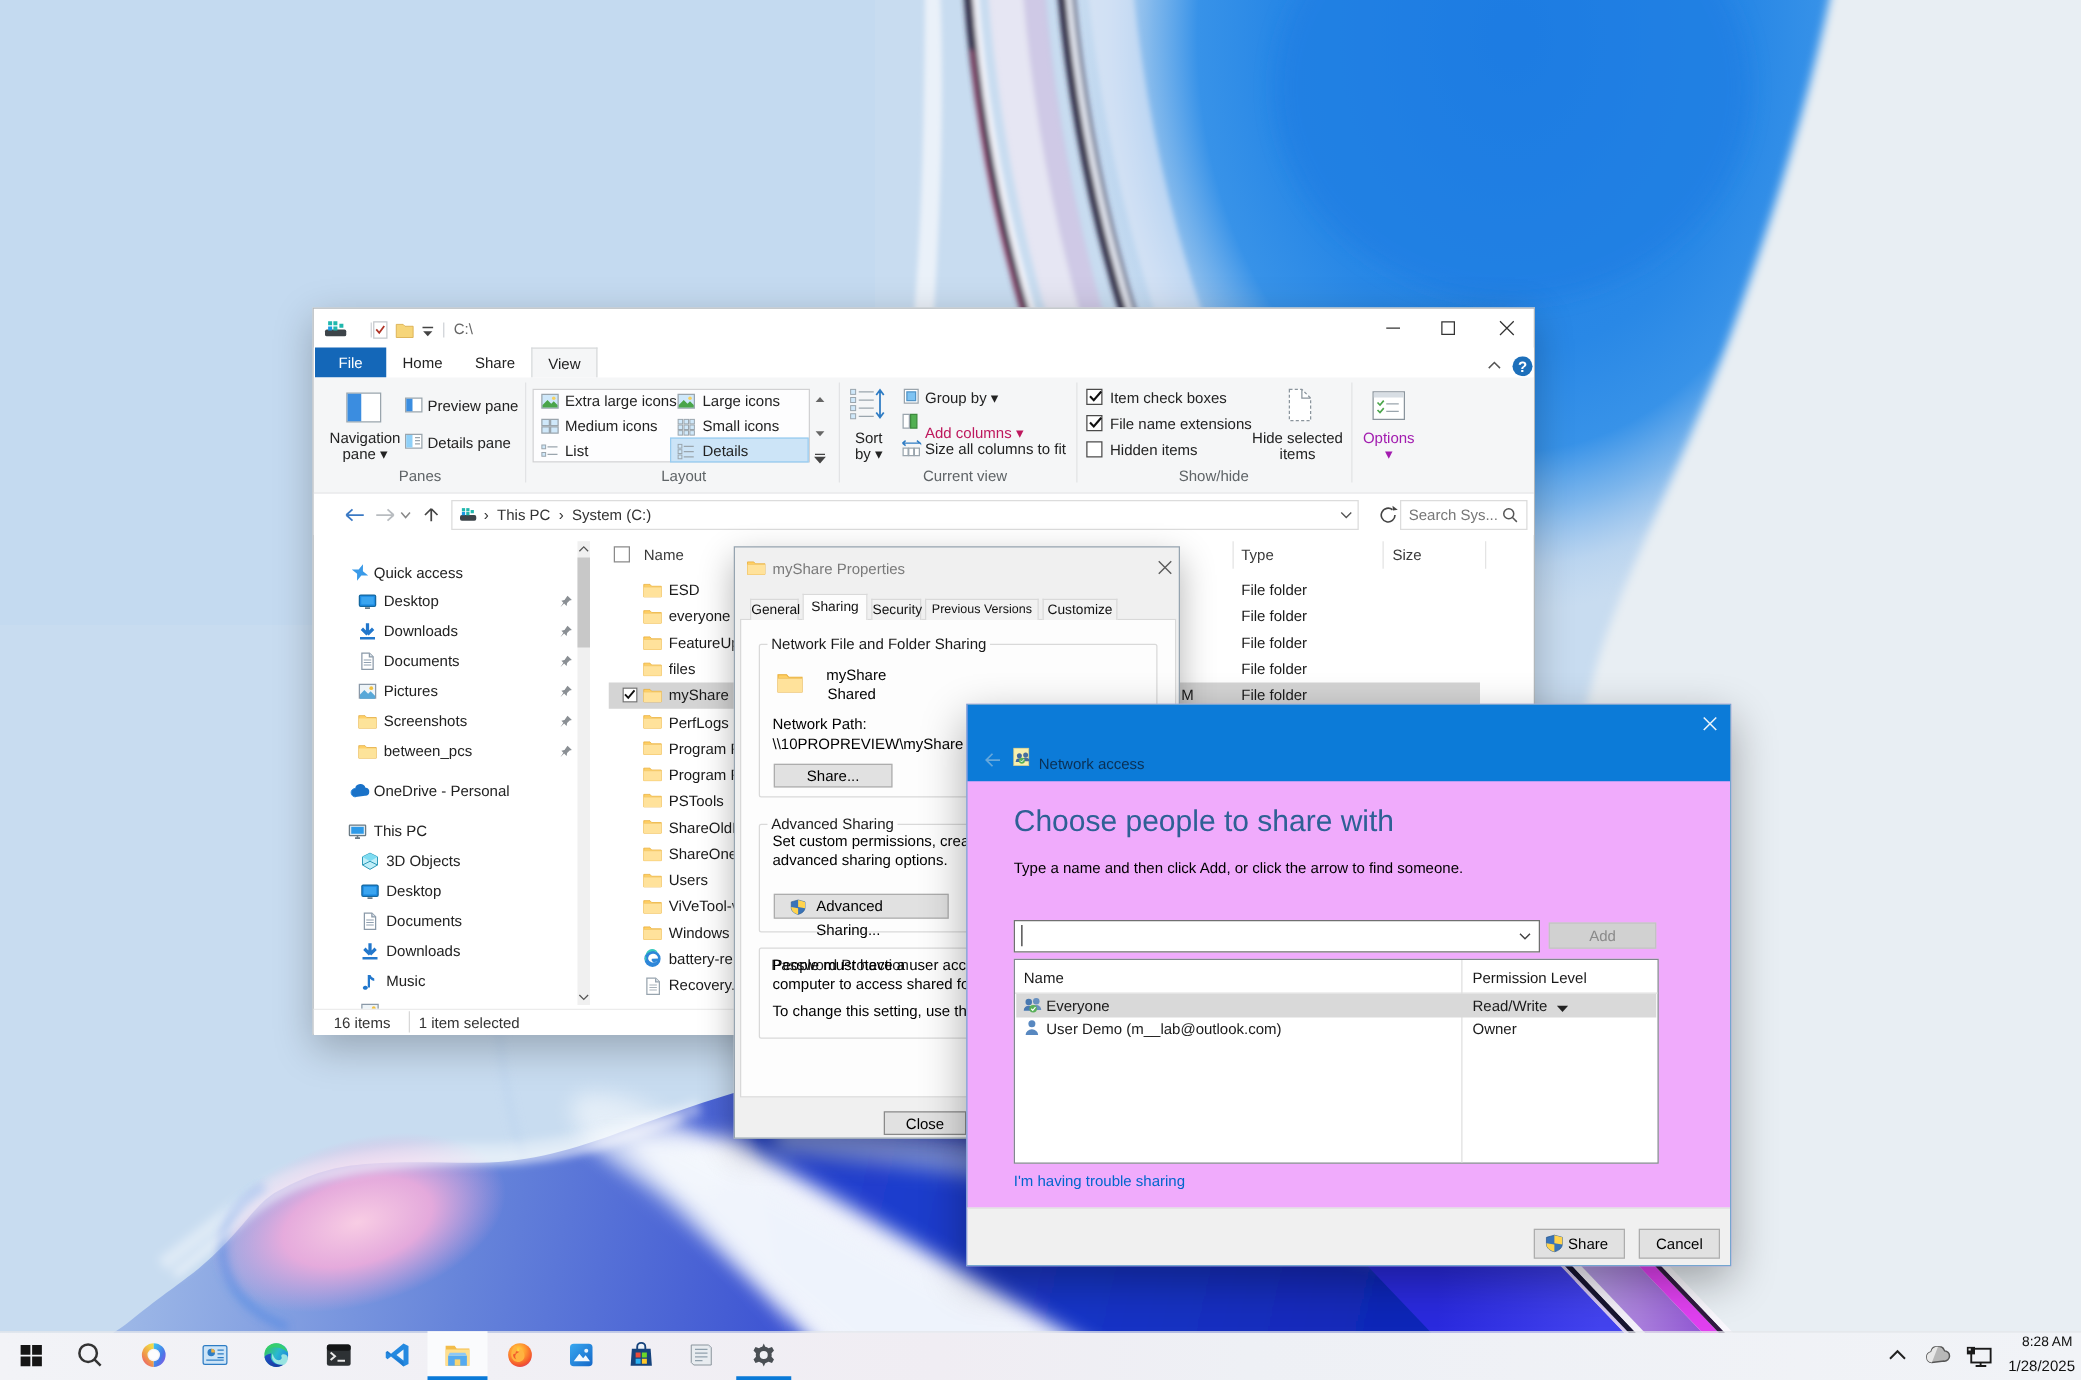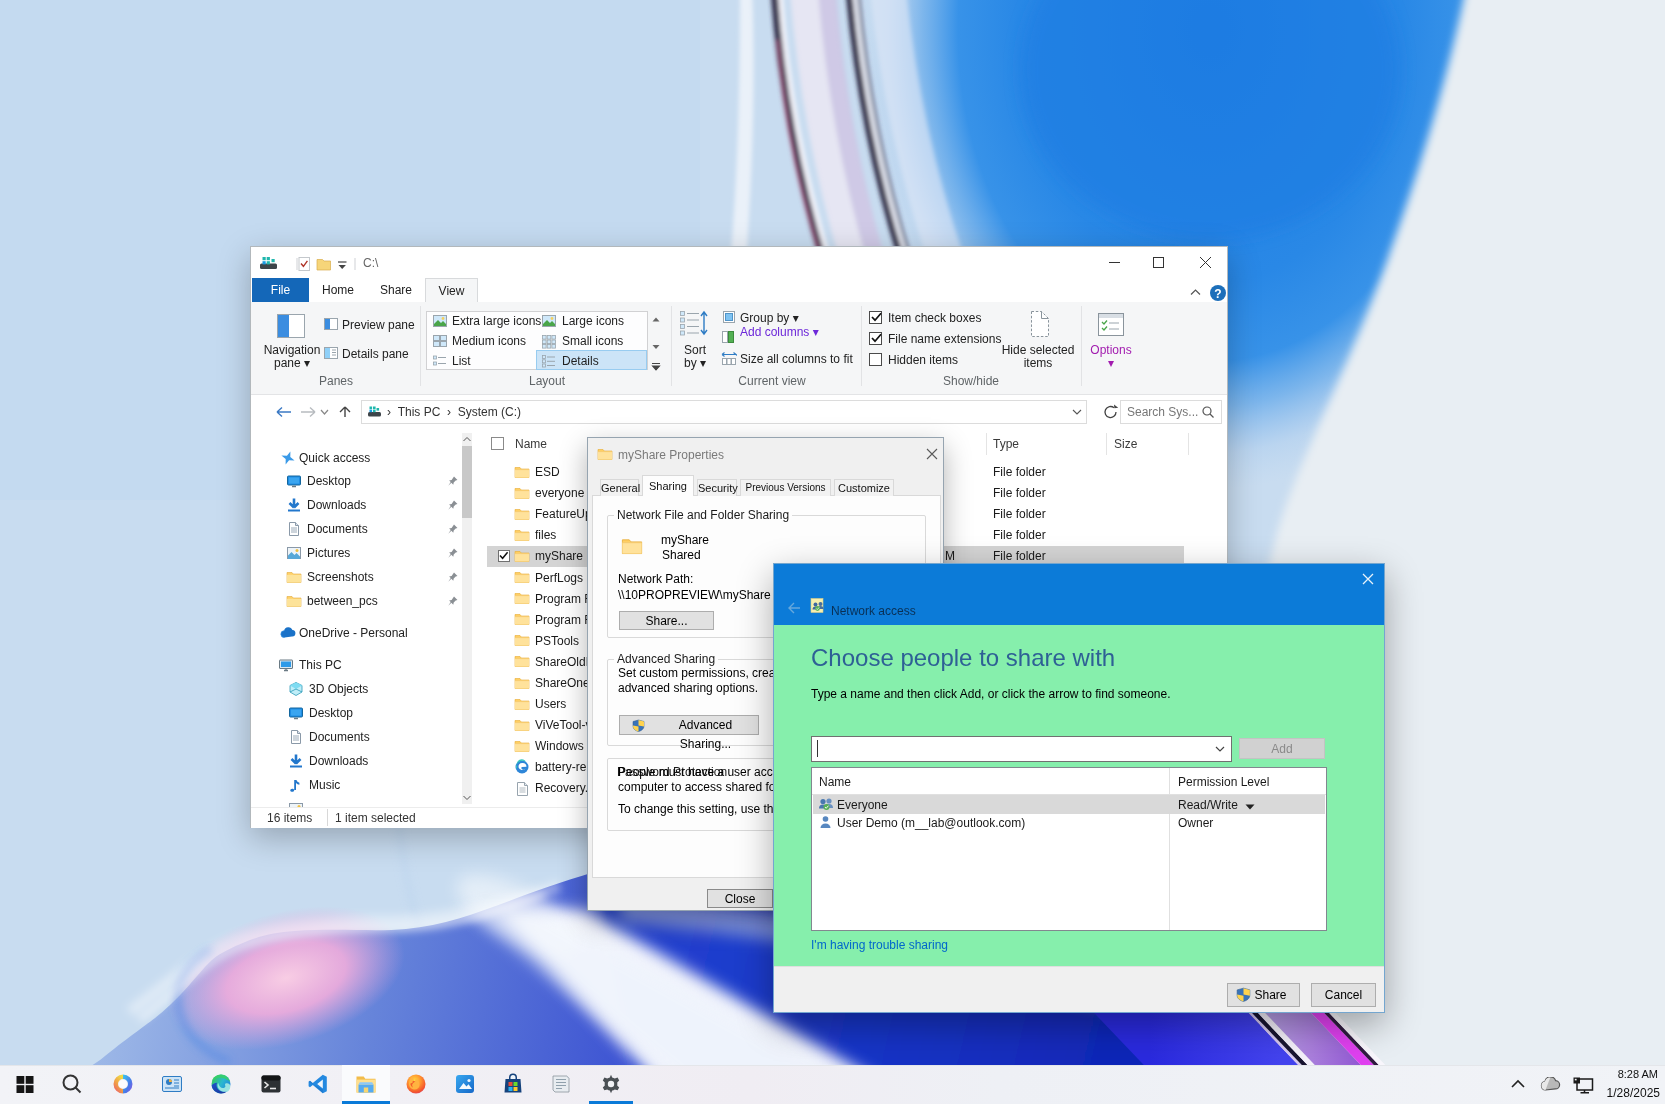--- a/index.html
+++ b/index.html
@@ -229,21 +229,21 @@
 <div class="a" style="left:428px;top:97px;width:32px;text-align:center;color:#222;line-height:13px">Sort<br>by ▾</div>
 <svg class="a" style="left:470px;top:62px" width="16" height="16" viewBox="0 0 16 16">
       <rect x="2.5" y="2.5" width="11" height="11" fill="#fff" stroke="#9aa5ad"></rect>
       <rect x="4.5" y="4.5" width="7" height="7" fill="#7ec3f2" stroke="#5094c8"></rect>
     </svg>
 <div class="a nw" style="left:489px;top:64px;color:#222">Group by ▾</div>
 <svg class="a" style="left:470px;top:82px" width="16" height="16" viewBox="0 0 16 16">
       <rect x="1.5" y="2.5" width="5" height="11" fill="#fff" stroke="#9aa5ad"></rect>
       <rect x="7.5" y="2.5" width="5" height="11" fill="#52b052" stroke="#3c8a3c"></rect>
     </svg>
-<div class="a nw" style="left:489px;top:78px;color:#6d28d9">Add columns ▾</div>
+<div class="a nw" style="left:489px;top:92px;color:#be185d">Add columns ▾</div>
 <svg class="a" style="left:470px;top:103px" width="16" height="16" viewBox="0 0 16 16">
       <path d="M1,4.5 h14 M1,4.5 l2.5,-2 M1,4.5 l2.5,2 M15,4.5 l-2.5,-2 M15,4.5 l2.5,2" stroke="#2e7cc4" stroke-width="1.1" fill="none"></path>
       <g fill="#fff" stroke="#9aa5ad">
         <rect x="1.5" y="8.5" width="4" height="6"></rect>
         <rect x="6" y="8.5" width="4" height="6"></rect>
         <rect x="10.5" y="8.5" width="4" height="6"></rect>
       </g>
     </svg>
 <div class="a nw" style="left:489px;top:105px;color:#222">Size all columns to fit</div>
 <div class="a" style="left:428px;top:127px;width:186px;text-align:center;color:#5f6467">Current view</div>
@@ -554,34 +554,34 @@
 </svg>
 <div class="a nw" style="left:73px;top:95px">myShare</div>
 <div class="a nw" style="left:74px;top:110px">Shared</div>
 <div class="a nw" style="left:30px;top:134px">Network Path:</div>
 <div class="a nw" style="left:30px;top:150px">\\10PROPREVIEW\myShare</div>
 <div class="btn" style="left:31px;top:173px;width:95px;height:19px;line-height:18px">Share...</div>
 <div class="gb" style="left:19px;top:221px;width:319px;height:87px"></div>
 <div class="gbl nw" style="left:26px;top:214px">Advanced Sharing</div>
 <div class="a nw" style="left:30px;top:228px">Set custom permissions, create multiple</div>
 <div class="a nw" style="left:30px;top:243px">advanced sharing options.</div>
-<div class="btn" style="left:31px;top:277px;width:140px;height:20px;line-height:19px;padding-left:33px;text-align:center">Advanced Sharing...</div>
+<div class="btn" style="left:31px;top:277px;width:140px;height:20px;line-height:19px;padding-left:33px;text-align:left">Advanced Sharing...</div>
 <svg class="a" style="left:44px;top:281px;z-index:2" width="13" height="13" viewBox="0 0 13 13">
 <path d="M6.5,1 L12,2.5 V7 c0,3-2.5,4.7-5.5,5.5 C3.5,11.7 1,10 1,7 V2.5 Z" fill="#3973b8" stroke="#28578c" stroke-width="0.5"></path>
 <path d="M6.5,1 L12,2.5 V7 c0,0.2 0,0.4 0,0.5 l-5.5,-1 Z" fill="#ffd34e"></path>
 <path d="M6.5,12.5 C3.5,11.7 1,10 1,7 V6.5 l5.5,1 Z" fill="#ffd34e"></path>
     </svg>
 <div class="gb" style="left:19px;top:320px;width:319px;height:73px"></div>
 <div class="gbl nw" style="left:26px;top:327px">Password Protection</div>
 <div class="a nw" style="left:30px;top:327px">People must have a user account and password for this</div>
 <div class="a nw" style="left:30px;top:342px">computer to access shared folders.</div>
 <div class="a nw" style="left:30px;top:364px">To change this setting, use the <span style="color:#0066cc;text-decoration:underline">Network and Sharing</span></div>
 <div class="btn" style="left:119px;top:451px;width:66px;height:19px;line-height:18px;border-color:#8a8a8a">Close</div>
 </div>
-<div class="a" style="left:773px;top:563px;width:612px;height:450px;background:#86efac;border:1px solid #74a6cf;box-shadow:0 12px 34px rgba(0,0,0,.33)">
+<div class="a" style="left:773px;top:563px;width:612px;height:450px;background:#f0abfc;border:1px solid #74a6cf;box-shadow:0 12px 34px rgba(0,0,0,.33)">
 <div class="a" style="left:0;top:0;width:610px;height:61px;background:#0c7bd8"></div>
 <svg class="a" style="left:13px;top:38px" width="14" height="12" viewBox="0 0 14 12">
       <path d="M7,1 L2,6 L7,11 M2,6 H13" stroke="#66a8dc" stroke-width="1.4" fill="none"></path>
     </svg>
 <svg class="a" style="left:36px;top:34px" width="17" height="17" viewBox="0 0 17 17">
 <rect x="1" y="0.5" width="12" height="14" fill="#f7efae" stroke="#d8cc88" stroke-width="0.6"></rect>
 <circle cx="5.5" cy="6.5" r="2" fill="#3f67a0"></circle>
       <path d="M2.5,11.5 a3,3 0 0 1 6,0 Z" fill="#3f67a0"></path>
 <circle cx="10.5" cy="6" r="2" fill="#486f9e"></circle>
       <path d="M7.5,11 a3,3 0 0 1 6,0 Z" fill="#486f9e"></path>

